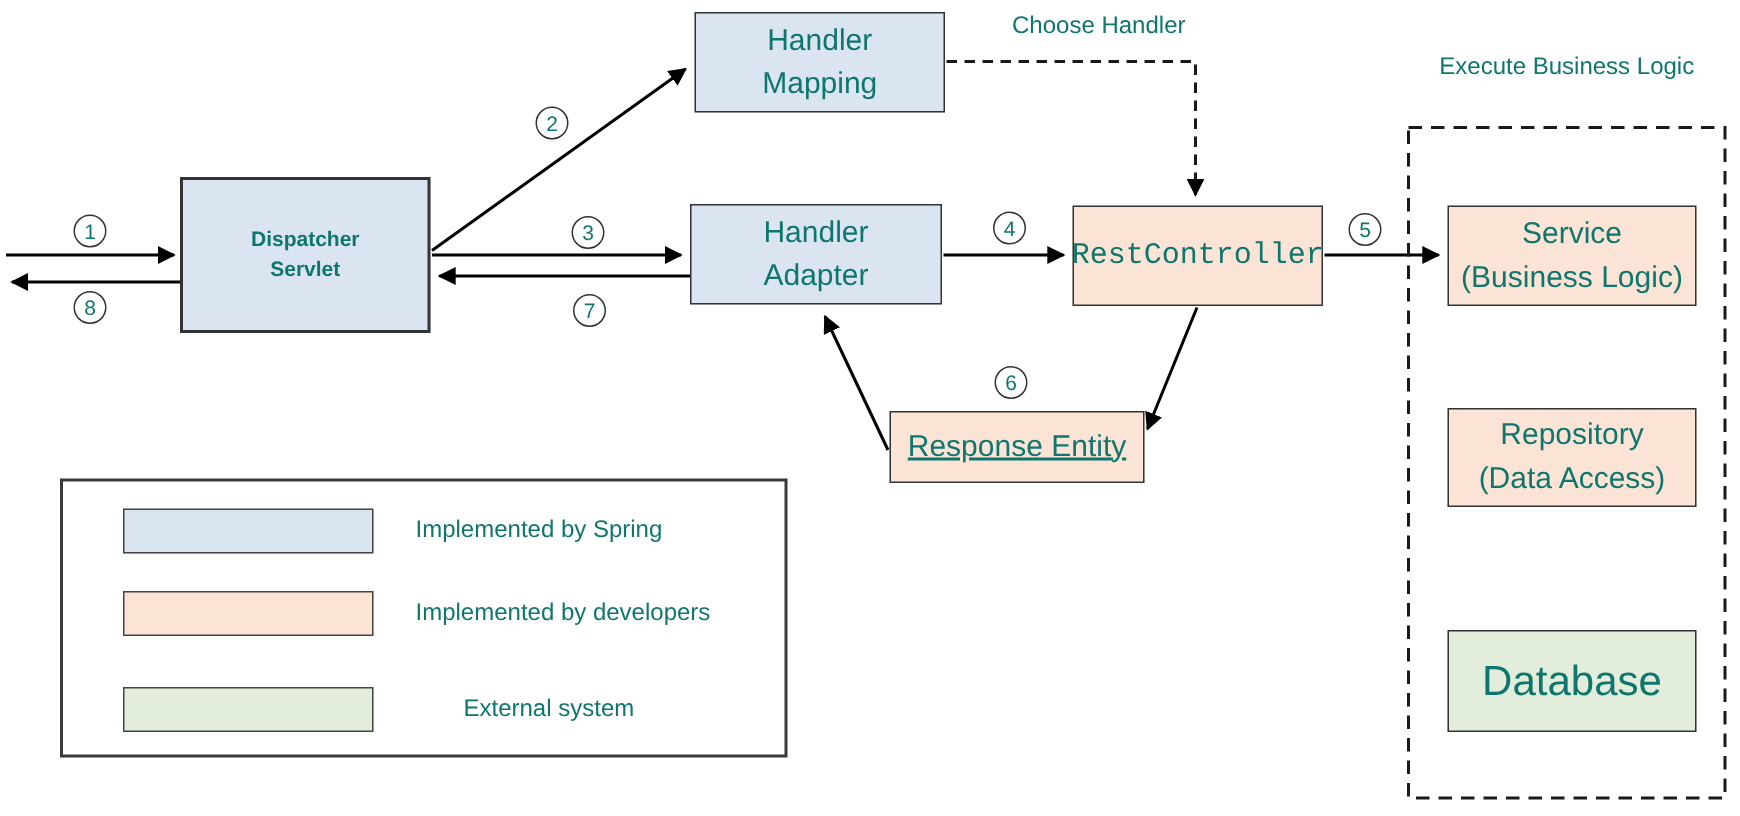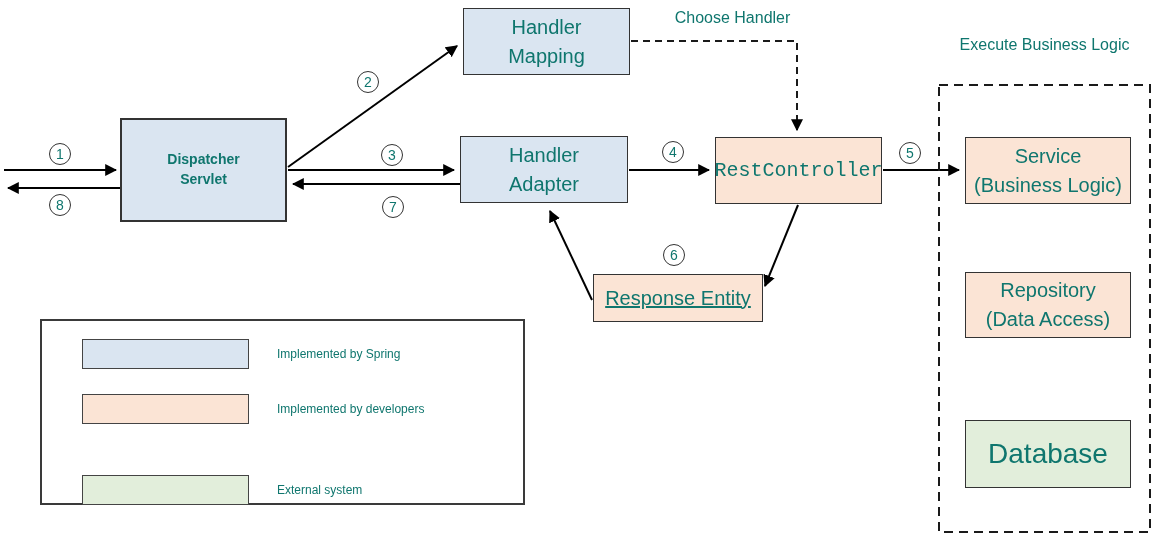--- a/index.html
+++ b/index.html
@@ -34,22 +34,22 @@
   #label-choose-handler{left:660px;top:9px;width:145px;text-align:center;}
   #label-execute-business-logic{left:938px;top:36px;width:213px;text-align:center;}
   #legend{
     position:absolute;left:40px;top:319px;width:485px;height:186px;
     box-sizing:border-box;border:2px solid #3a3a3a;background:#ffffff;
   }
   .legend-row{position:absolute;left:40px;height:30px;display:flex;align-items:center;}
   .legend-row .swatch{
     width:167px;height:30px;box-sizing:border-box;border:1.5px solid #444444;flex:none;
   }
-  .legend-row .legend-label{margin-left:28px;font-size:12px;white-space:nowrap;}
-  #legend-row-0{top:18px;} #legend-row-1{top:73px;} #legend-row-2{top:154px;}
+  .legend-row .legend-label{margin-left:28px;font-size:16px;white-space:nowrap;}
+  #legend-row-0{top:18px;} #legend-row-1{top:73px;} #legend-row-2{top:137px;gap:32px;}
 </style>
 </head>
 <body>
 
 <div id="canvas">
 
   <svg id="connectors" viewBox="0 0 1160 544" xmlns="http://www.w3.org/2000/svg">
     <defs>
       <marker id="ah" viewBox="0 0 10 10" refX="9" refY="5" markerWidth="6" markerHeight="6" orient="auto-start-reverse">
         <path d="M0,0 L10,5 L0,10 Z" fill="#000000"></path>

